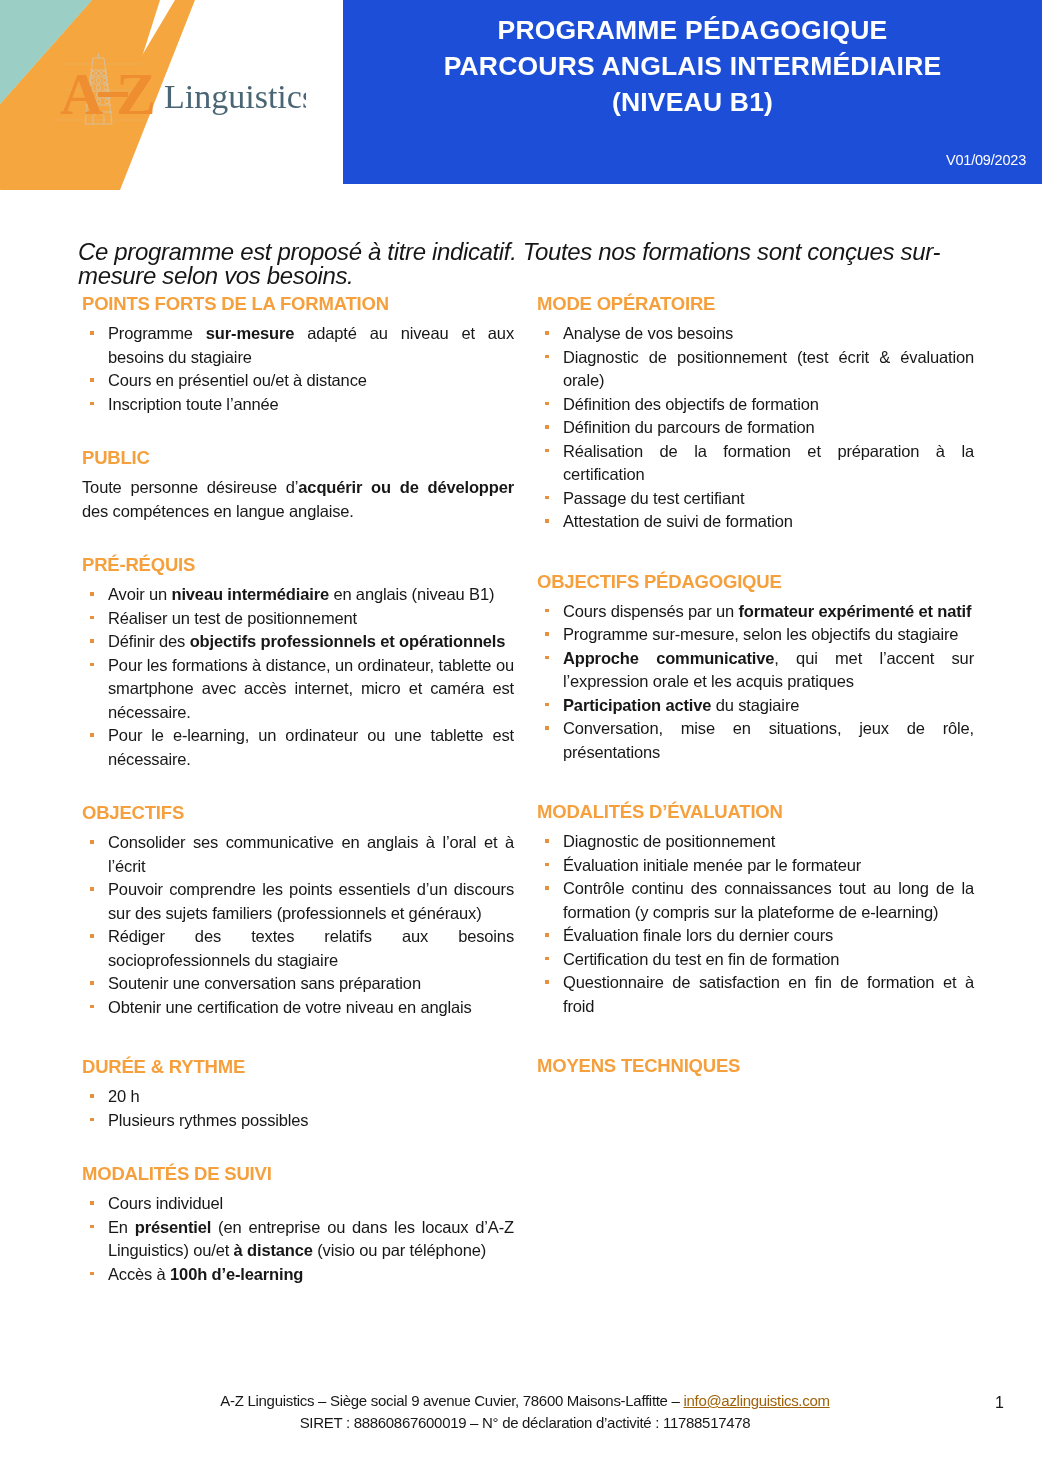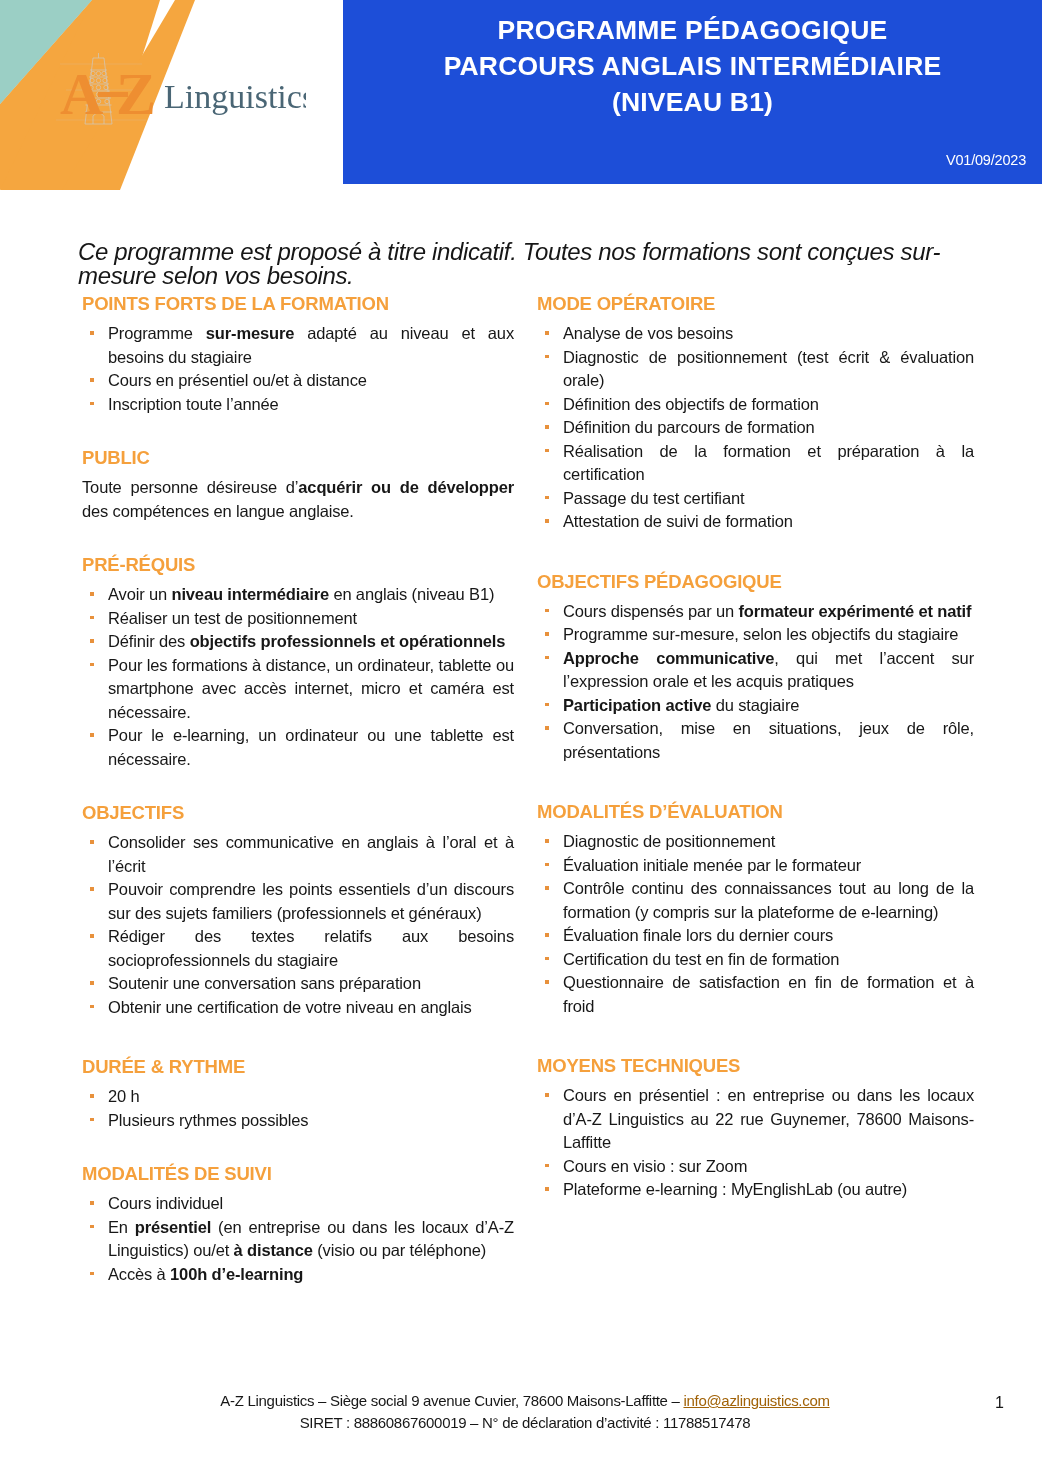--- a/index.html
+++ b/index.html
@@ -359,25 +359,20 @@
             <li>Évaluation finale lors du dernier cours</li>
             <li>Certification du test en fin de formation</li>
             <li>Questionnaire de satisfaction en fin de formation et à froid</li>
           </ul>
       </div>
 
       <div class="gap-lg"></div>
 
       <div class="section">
         <h2 class="sec-title">MOYENS TECHNIQUES</h2>
-        <ul class="bullets">
-            <li>Cours en présentiel : en entreprise ou dans les locaux d’A-Z Linguistics au 22 rue Guynemer, 78600 Maisons-Laffitte</li>
-            <li>Cours en visio : sur Zoom</li>
-            <li>Plateforme e-learning : MyEnglishLab (ou autre)</li>
-          </ul>
       </div>
 
     </div>
   </div>
 
   <div class="footer">
     <div>
       <span>A-Z Linguistics – Siège social 9 avenue Cuvier, 78600 Maisons-Laffitte – </span><a class="mail" href="#">info@azlinguistics.com</a>
     </div>
     <div>SIRET : 88860867600019 – N° de déclaration d’activité : 11788517478</div>

